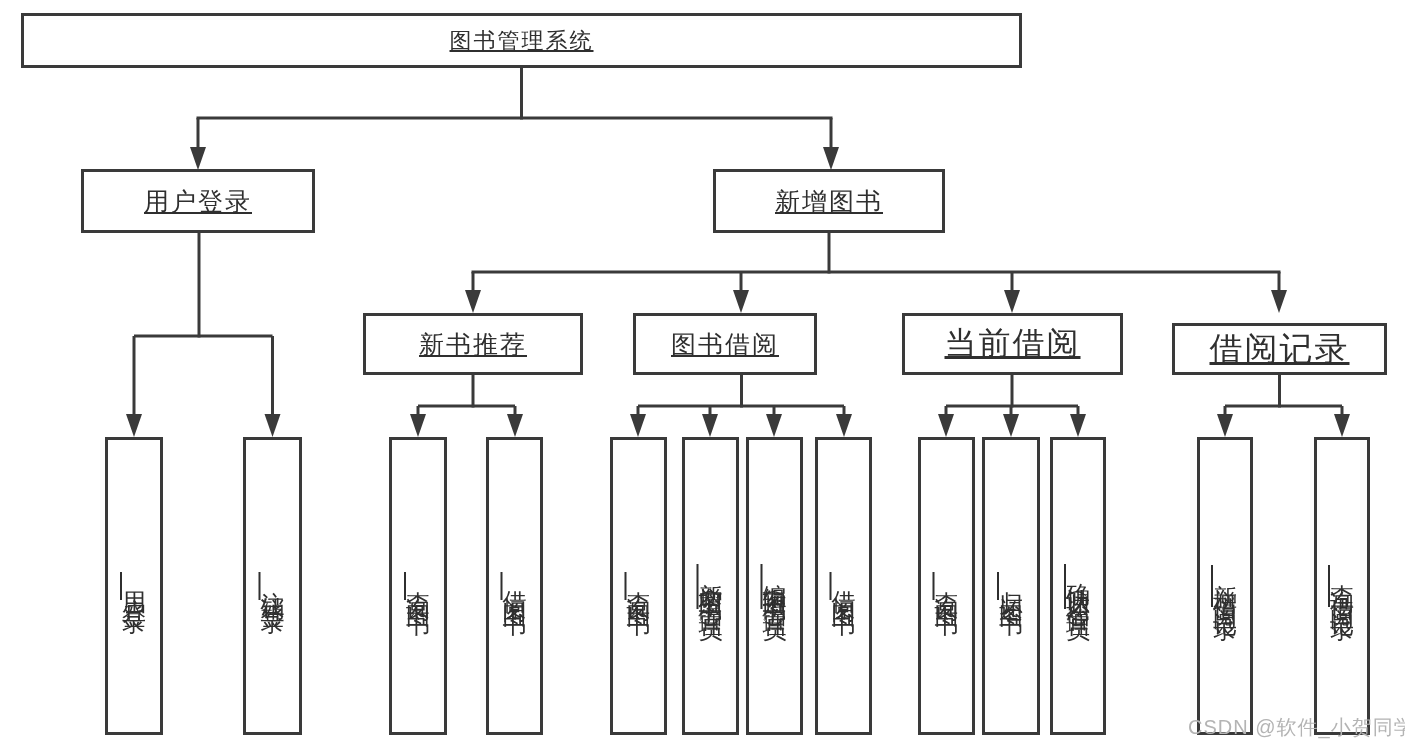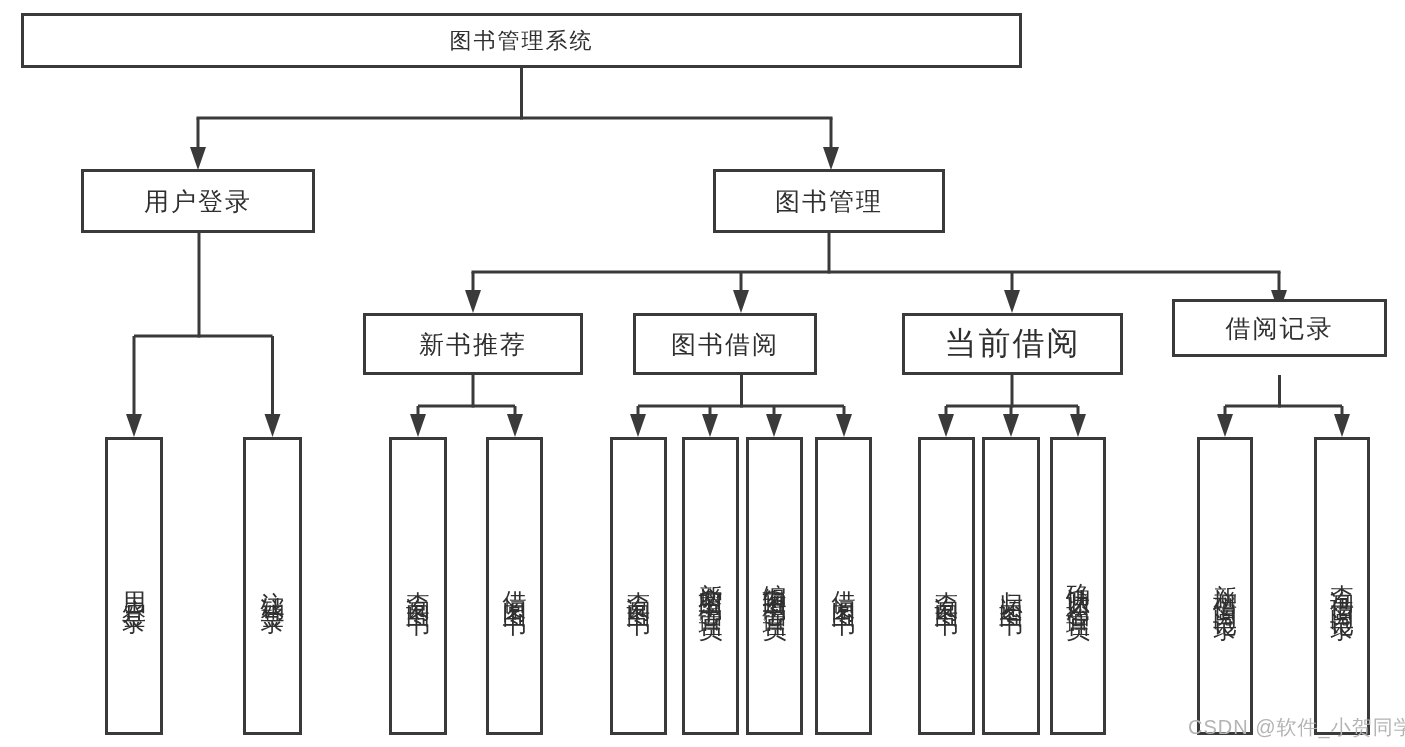--- a/index.html
+++ b/index.html
@@ -13,20 +13,21 @@
     position:relative;width:1405px;height:747px;background:var(--background);
     font-family:"Liberation Sans",sans-serif;color:var(--text);overflow:hidden;
   }
   svg.edges{position:absolute;left:0;top:0;}
   svg.edges line{stroke:var(--line);stroke-width:3;}
   svg.edges polygon{fill:var(--line);stroke:none;}
   .box{
     position:absolute;box-sizing:border-box;background:var(--background);
     border:3px solid var(--line);display:flex;align-items:center;justify-content:center;
     text-align:right;
+    text-decoration:underline;
   }
   .box.h{letter-spacing:2px;}
   .vt{
     writing-mode:vertical-rl;font-size:24px;letter-spacing:7px;line-height:1;
   }
   .watermark{
     position:absolute;left:1188px;top:714px;font-size:20px;letter-spacing:1px;
     color:var(--watermark);white-space:nowrap;
   }
 </style>
@@ -112,33 +113,33 @@
   </svg>
 
   <div class="box h" style="left:21px;top:13px;width:1001px;height:55px;font-size:22px">
     <span>图书管理系统</span>
   </div>
 
   <div class="box h" style="left:81px;top:169px;width:234px;height:64px;font-size:25px">
     <span>用户登录</span>
   </div>
   <div class="box h" style="left:713px;top:169px;width:232px;height:64px;font-size:25px">
-    <span>图书管理</span>
+    <span>新增图书</span>
   </div>
 
   <div class="box h" style="left:363px;top:313px;width:220px;height:62px;font-size:25px">
     <span>新书推荐</span>
   </div>
   <div class="box h" style="left:633px;top:313px;width:184px;height:62px;font-size:25px">
     <span>图书借阅</span>
   </div>
   <div class="box h" style="left:902px;top:313px;width:221px;height:62px;font-size:32px">
     <span>当前借阅</span>
   </div>
-  <div class="box h" style="left:1172px;top:299px;width:215px;height:58px;font-size:25px">
+  <div class="box h" style="left:1172px;top:323px;width:215px;height:52px;font-size:33px">
     <span>借阅记录</span>
   </div>
 
   <div class="box" style="left:105px;top:437px;width:58px;height:298px">
     <span class="vt">用户登录</span>
   </div>
   <div class="box" style="left:243px;top:437px;width:59px;height:298px">
     <span class="vt">注销登录</span>
   </div>
 

